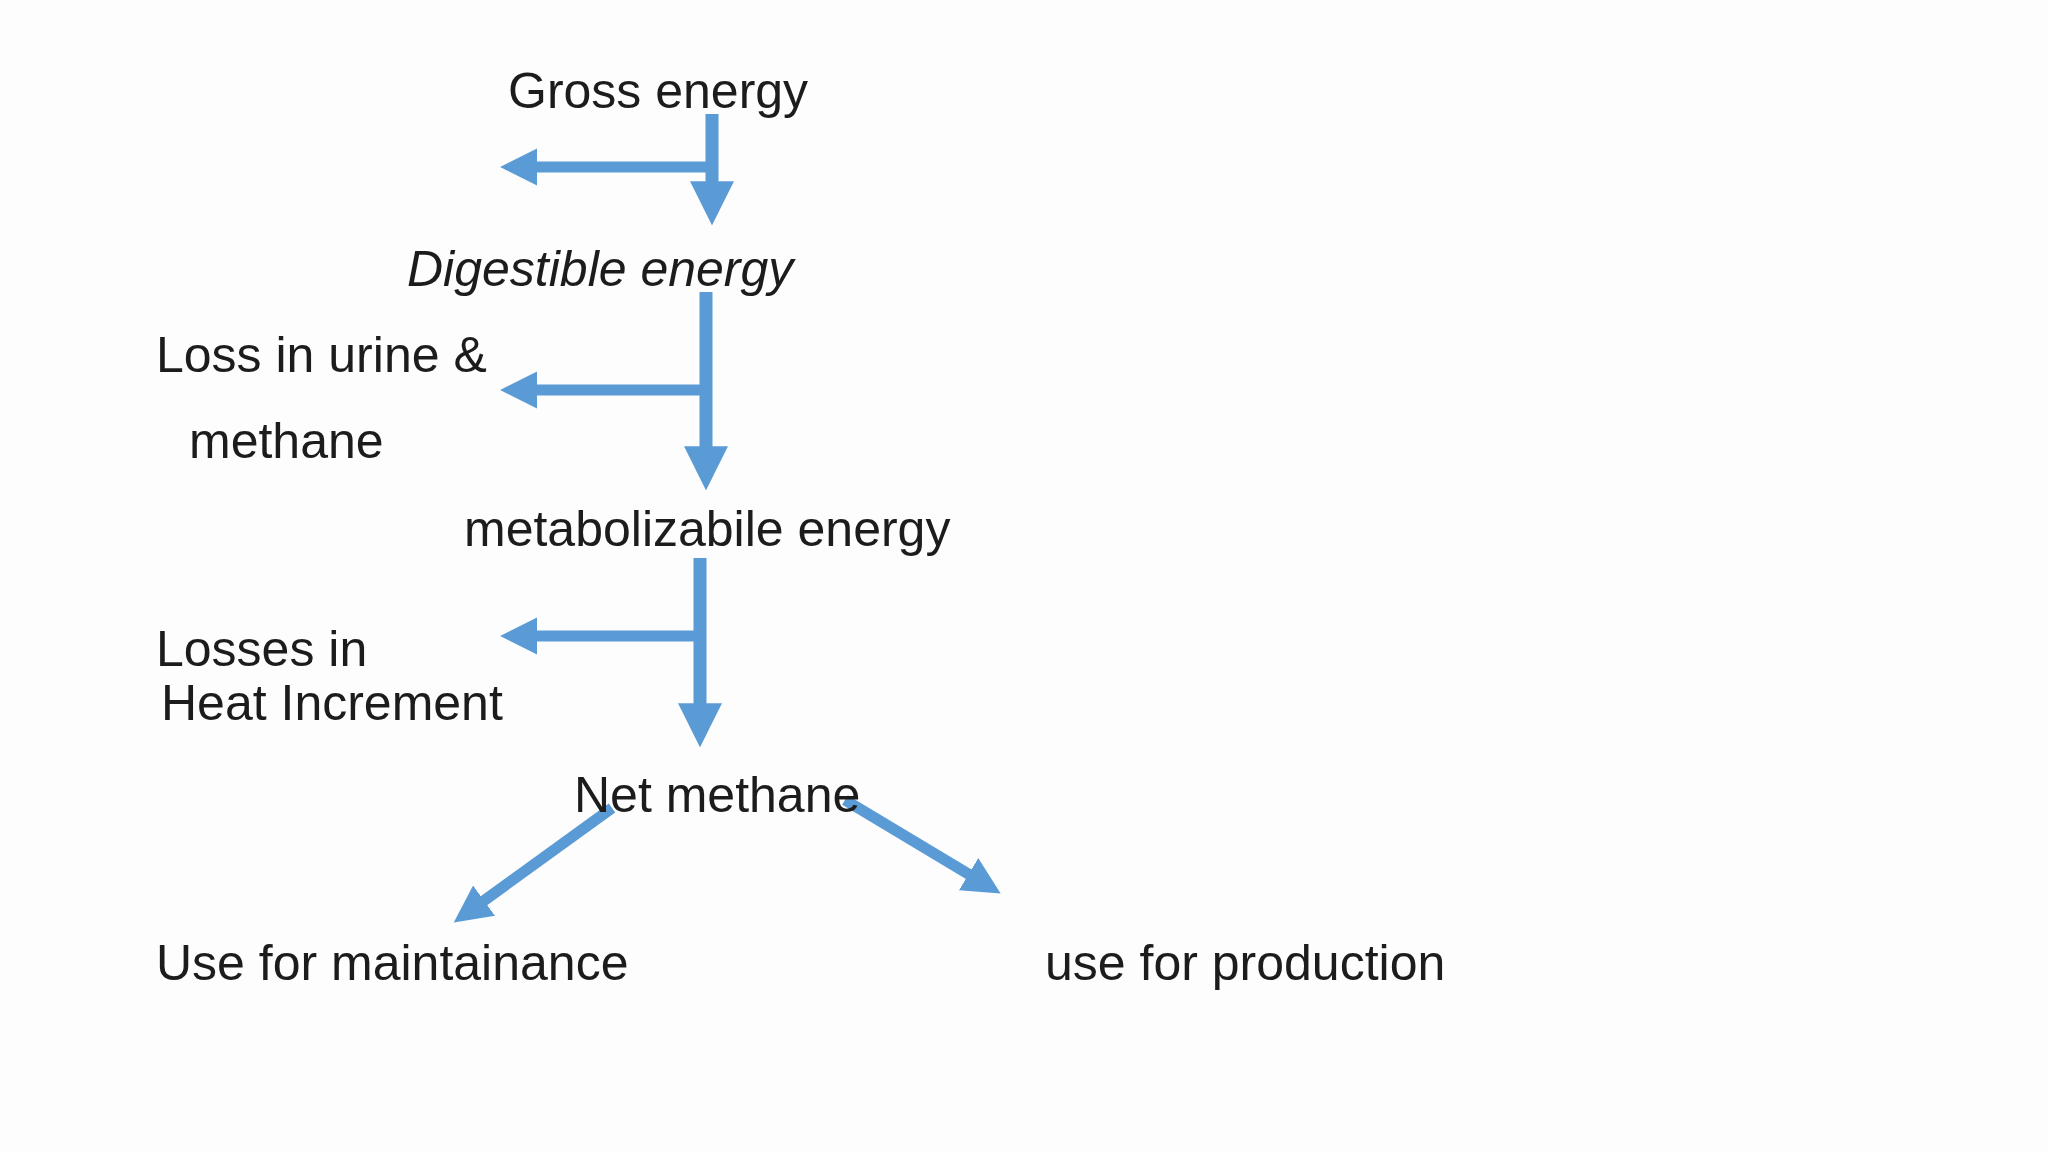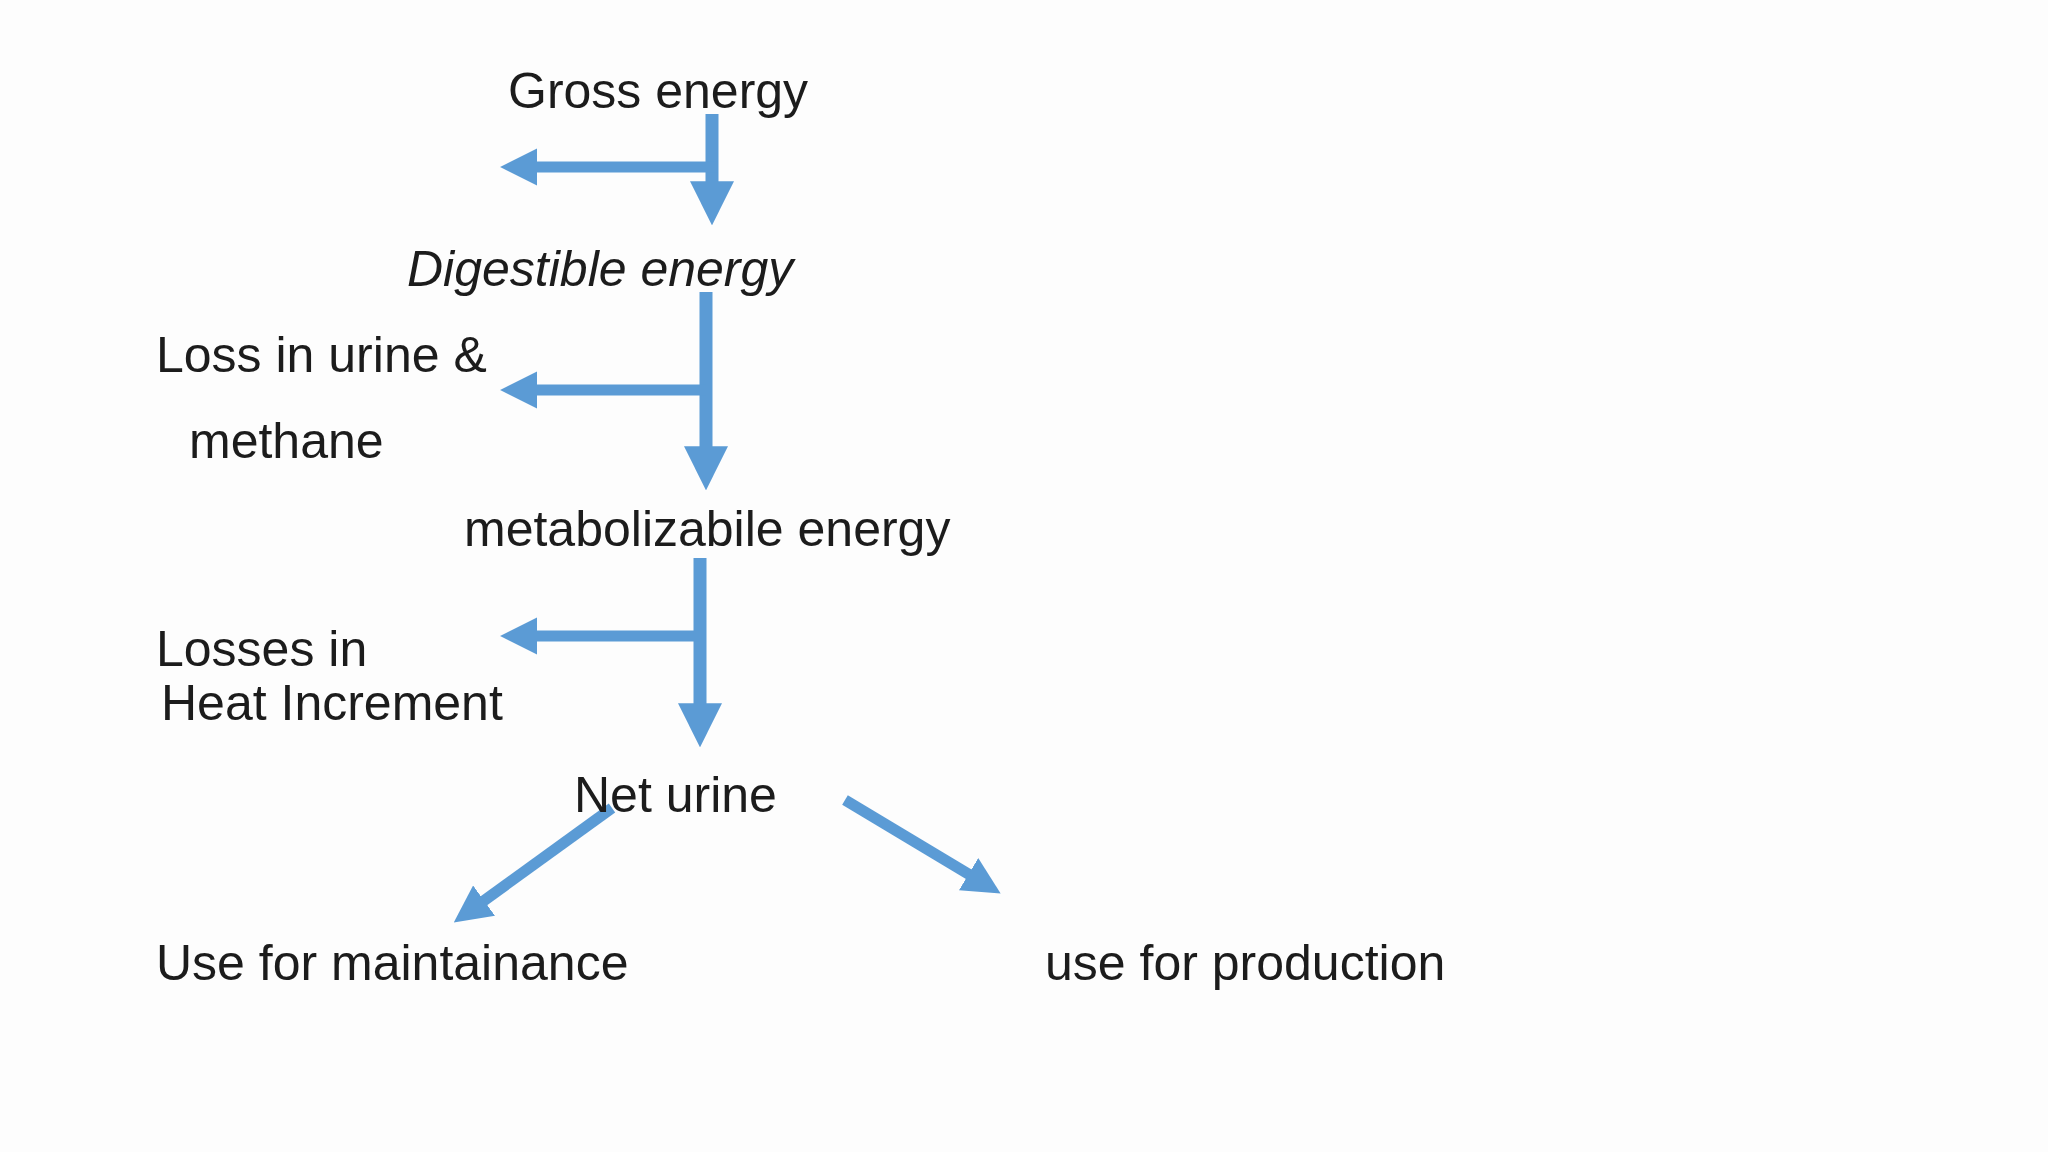--- a/index.html
+++ b/index.html
@@ -69,19 +69,19 @@
   <div class="label" style="left:156px; top:328px;">Loss in urine &amp;</div>
 
   <div class="label" style="left:172px; top:414px;margin-left:17px;">methane</div>
 
   <div class="label" style="left:464px; top:502px;">metabolizabile energy</div>
 
   <div class="label" style="left:156px; top:590px;margin-top:32px;">Losses in</div>
 
   <div class="label" style="left:149px; top:676px;margin-left:12px;">Heat Increment</div>
 
-  <div class="label" style="left:574px; top:768px;">Net urine</div>
+  <div class="label" style="left:574px; top:768px;">Net methane</div>
 
   <div class="label" style="left:156px; top:936px;">Use for maintainance</div>
 
   <div class="label" style="left:1045px; top:936px;">use for production</div>
 
 </div>
 
 </body></html>

